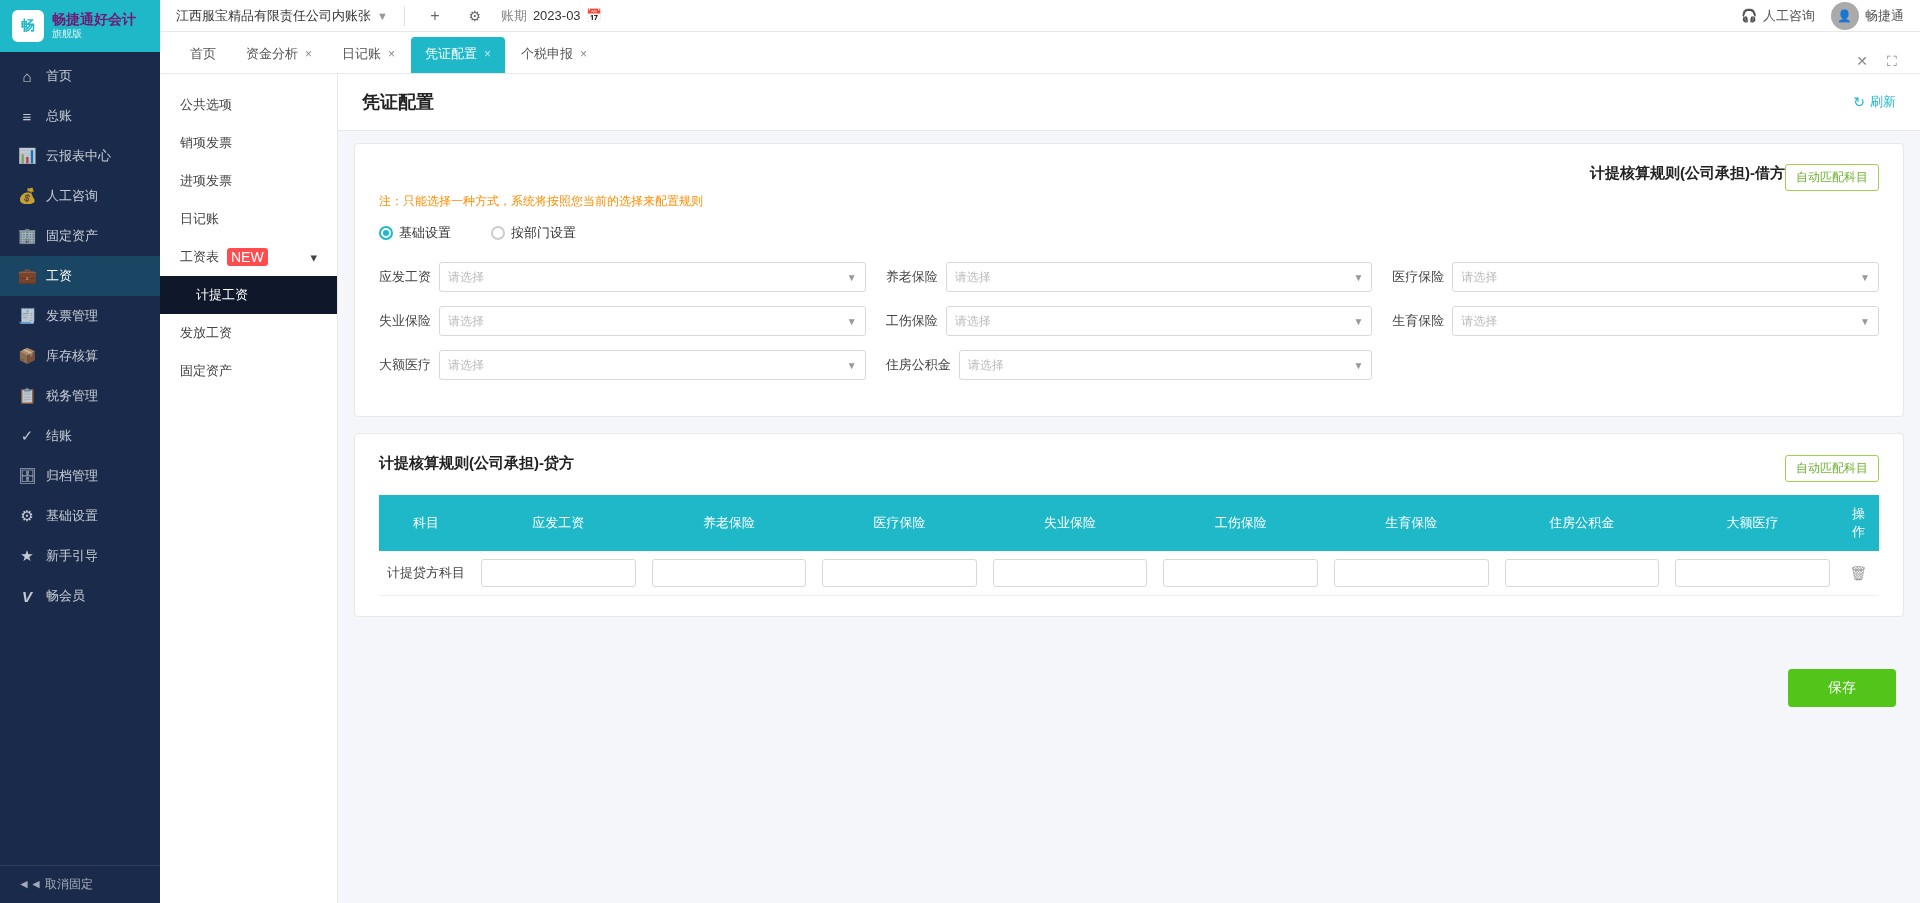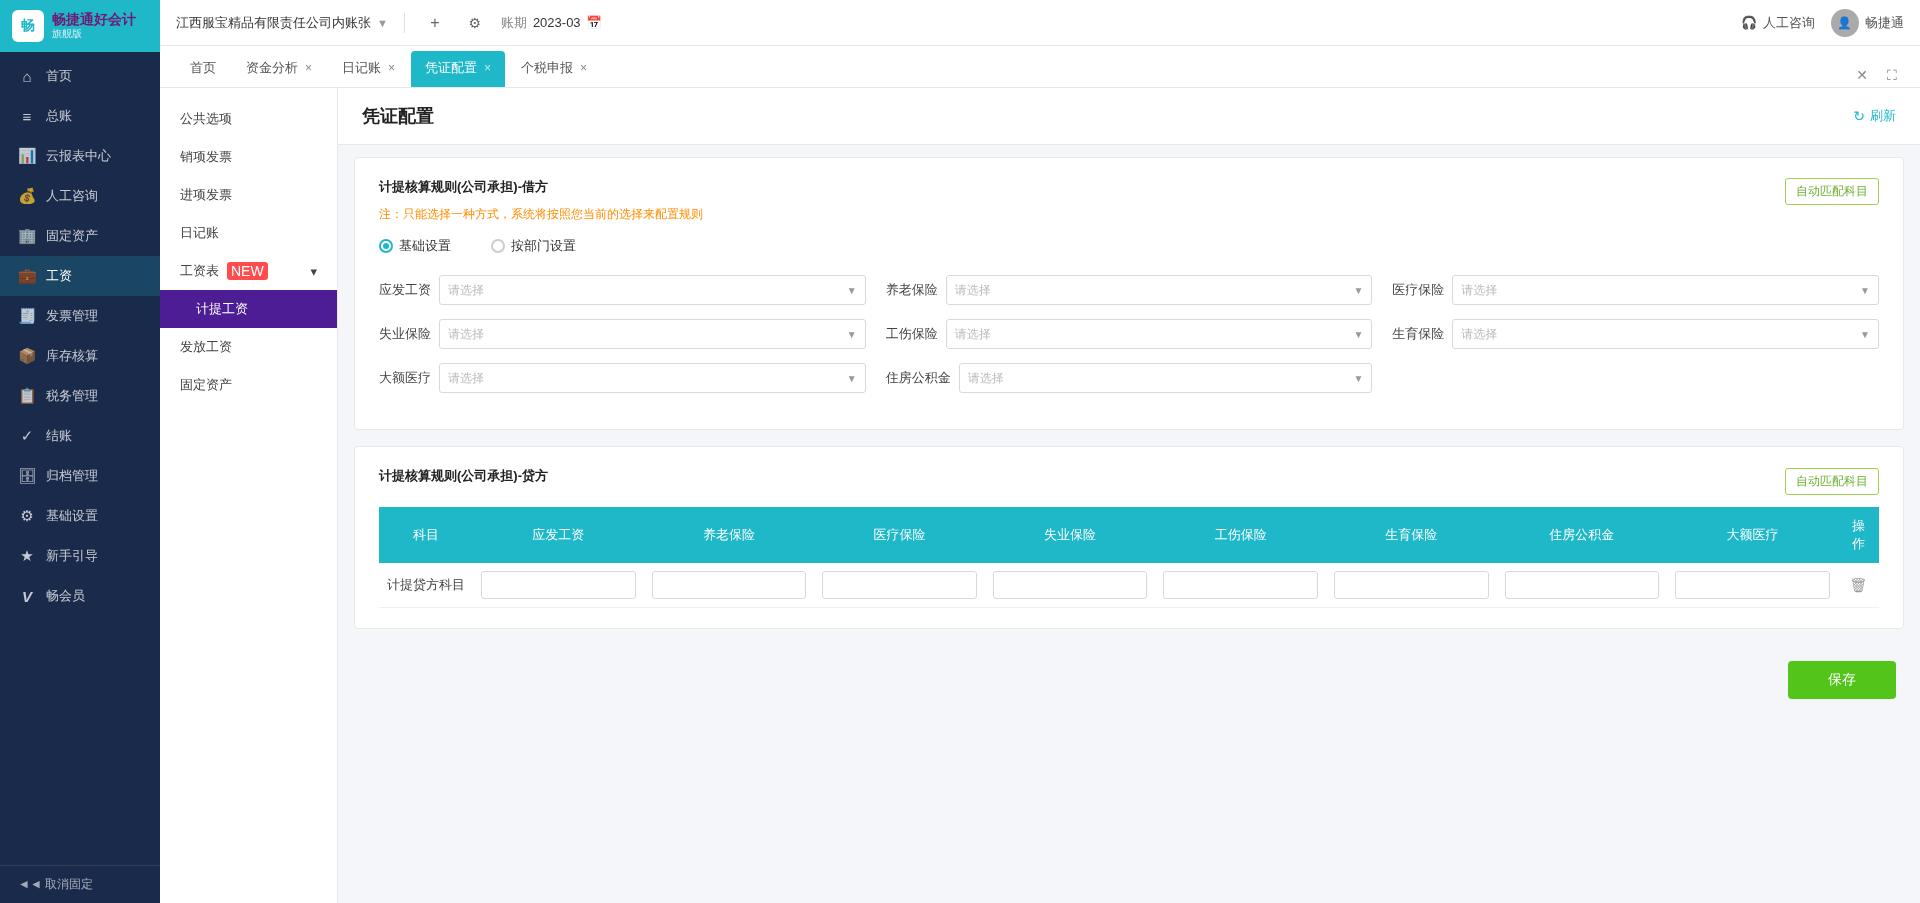--- a/index.html
+++ b/index.html
@@ -50,21 +50,21 @@
       border-top: 1px solid rgba(255,255,255,0.1);
       display: flex; align-items: center; gap: 6px;
     }
 
     
     .main { flex: 1; display: flex; flex-direction: column; overflow: hidden; }
 
     
     .topbar {
       background: white;
-      height: 46px;
+      height: 32px;
       display: flex;
       align-items: center;
       padding: 0 16px;
       border-bottom: 1px solid #e8e8e8;
       gap: 12px;
       flex-shrink: 0;
     }
     .topbar-company {
       display: flex; align-items: center; gap: 6px;
       font-size: 13px; color: #333; cursor: pointer;
@@ -155,21 +155,21 @@
       overflow-y: auto;
     }
     .left-menu-item {
       padding: 10px 20px;
       font-size: 13px;
       color: #444;
       cursor: pointer;
       display: flex; align-items: center; justify-content: space-between;
     }
     .left-menu-item.active {
-      background: #4c1d95;
+      background: #0f172a;
       color: white;
     }
     .new-badge {
       background: #ff4d4f;
       color: white;
       font-size: 14px;
       padding: 1px 4px;
       border-radius: 3px;
       margin-left: 4px;
     }
@@ -198,24 +198,25 @@
 
     
     .section-card {
       background: white;
       margin: 0 16px 16px;
       border-radius: 4px;
       padding: 20px 24px;
       border: 1px solid #e8e8e8;
     }
     .section-title {
-      font-size: 13px;
+      font-size: 15px;
       font-weight: 600;
       color: #222;
       margin-bottom: 10px;
+      text-align: right;
     }
     .section-note {
       color: #ff8c00;
       font-size: 12px;
       margin-bottom: 14px;
     }
 
     
     .radio-group {
       display: flex; gap: 40px;
@@ -328,20 +329,21 @@
     }
     .save-btn {
       background: #52c41a;
       color: white;
       border: none;
       padding: 10px 40px;
       font-size: 14px;
       border-radius: 4px;
       cursor: pointer;
       font-weight: 500;
+      margin-top: 20px;
     }
 
     
     ::-webkit-scrollbar { width: 6px; height: 6px; }
     ::-webkit-scrollbar-track { background: #f1f1f1; }
     ::-webkit-scrollbar-thumb { background: #ccc; border-radius: 3px; }
 
     .section-header { display: flex; align-items: flex-start; justify-content: space-between; }
     .section-header-left { flex: 1; }
   </style>

